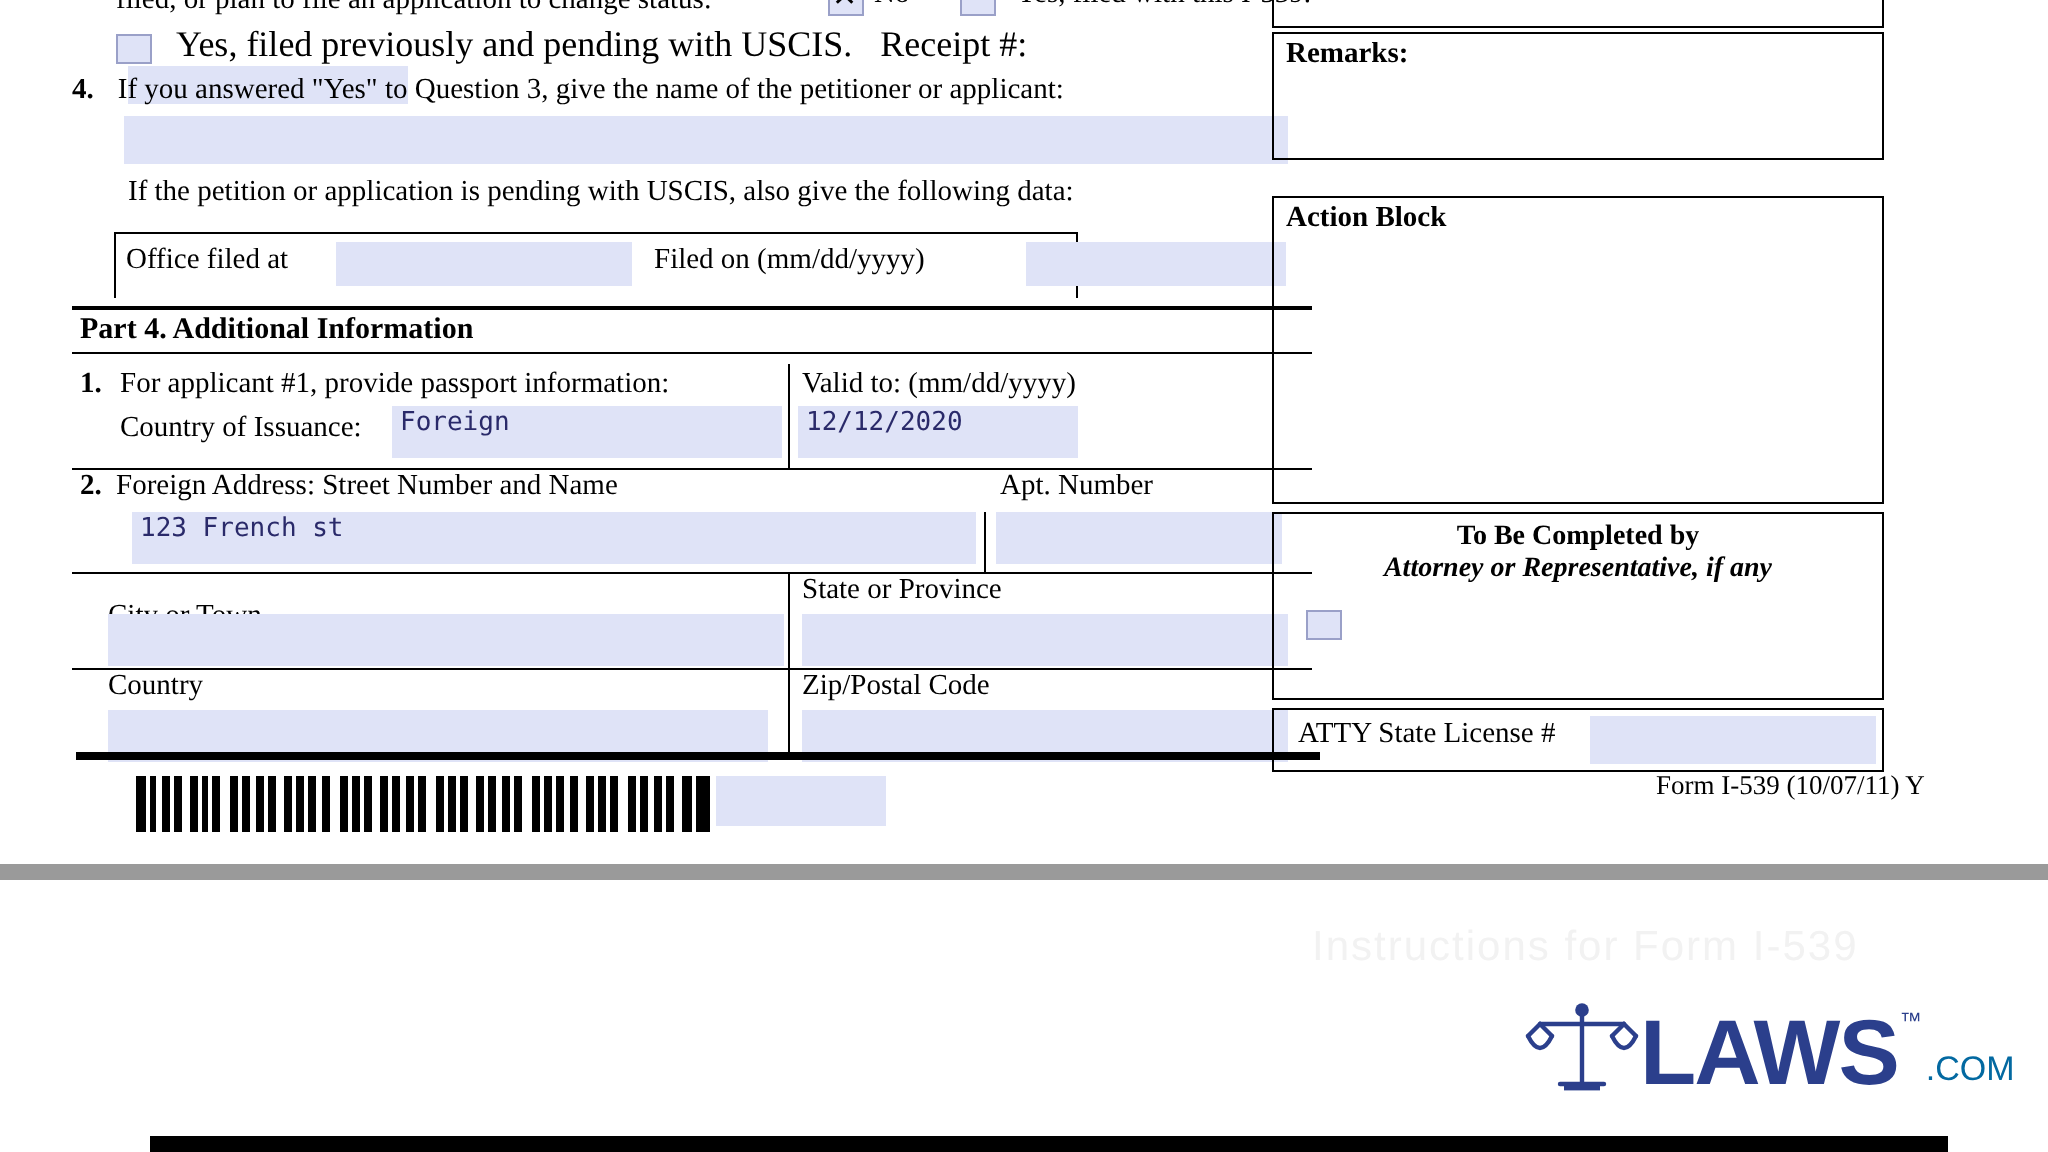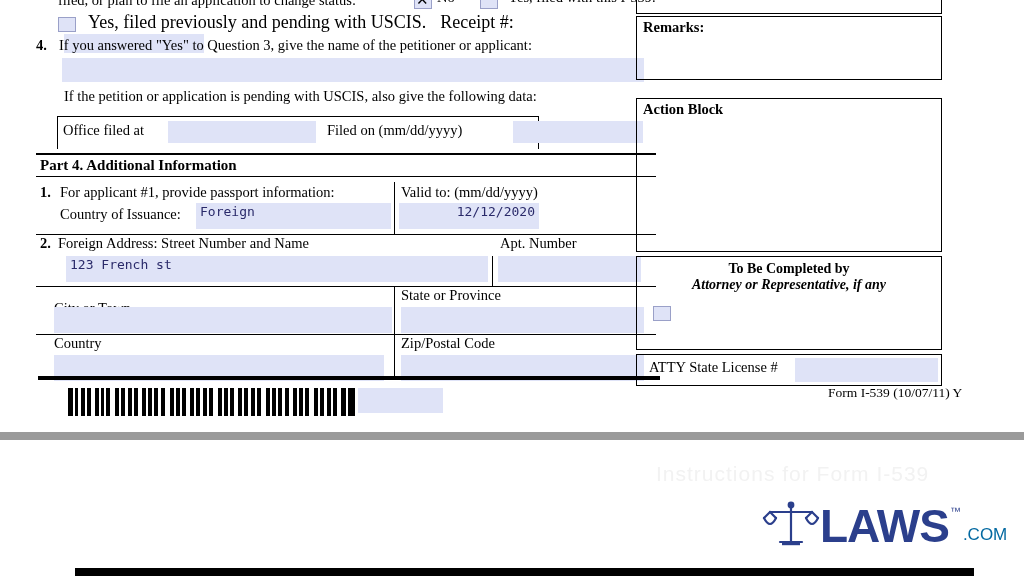--- a/index.html
+++ b/index.html
@@ -227,21 +227,21 @@
       <div class="part4bar">Part 4.  Additional Information</div>
 
       <div class="p4row1">
         <div class="vline"></div>
         <div class="bline"></div>
         <span class="num" style="position:absolute;left:4px;top:2px;font-weight:bold;font-size:14.5px;">1.</span>
         <span class="lbl-sm" style="position:absolute;left:24px;top:2px;">For applicant #1, provide passport information:</span>
         <span class="lbl-sm" style="position:absolute;left:24px;top:24px;">Country of Issuance:</span>
         <span class="fld fldtext" style="position:absolute;left:160px;top:21px;width:195px;height:26px;">Foreign</span>
         <span class="lbl-sm" style="position:absolute;left:365px;top:2px;">Valid to: (mm/dd/yyyy)</span>
-        <span class="fld fldtext" style="position:absolute;left:363px;top:21px;width:140px;height:26px;text-align:right;">12/12/2020</span>
+        <span class="fld fldtext" style="position:absolute;left:363px;top:21px;width:140px;height:26px;">12/12/2020</span>
       </div>
 
       <div class="p4row2">
         <div class="vline"></div>
         <div class="bline"></div>
         <span class="num" style="position:absolute;left:4px;top:1px;font-weight:bold;font-size:14.5px;">2.</span>
         <span class="lbl-sm" style="position:absolute;left:22px;top:1px;">Foreign Address:  Street Number and Name</span>
         <span class="lbl-sm" style="position:absolute;left:464px;top:1px;">Apt. Number</span>
         <span class="fld fldtext" style="position:absolute;left:30px;top:22px;width:422px;height:26px;">123 French st</span>
         <span class="fld fldtext" style="position:absolute;left:462px;top:22px;width:143px;height:26px;"></span>

